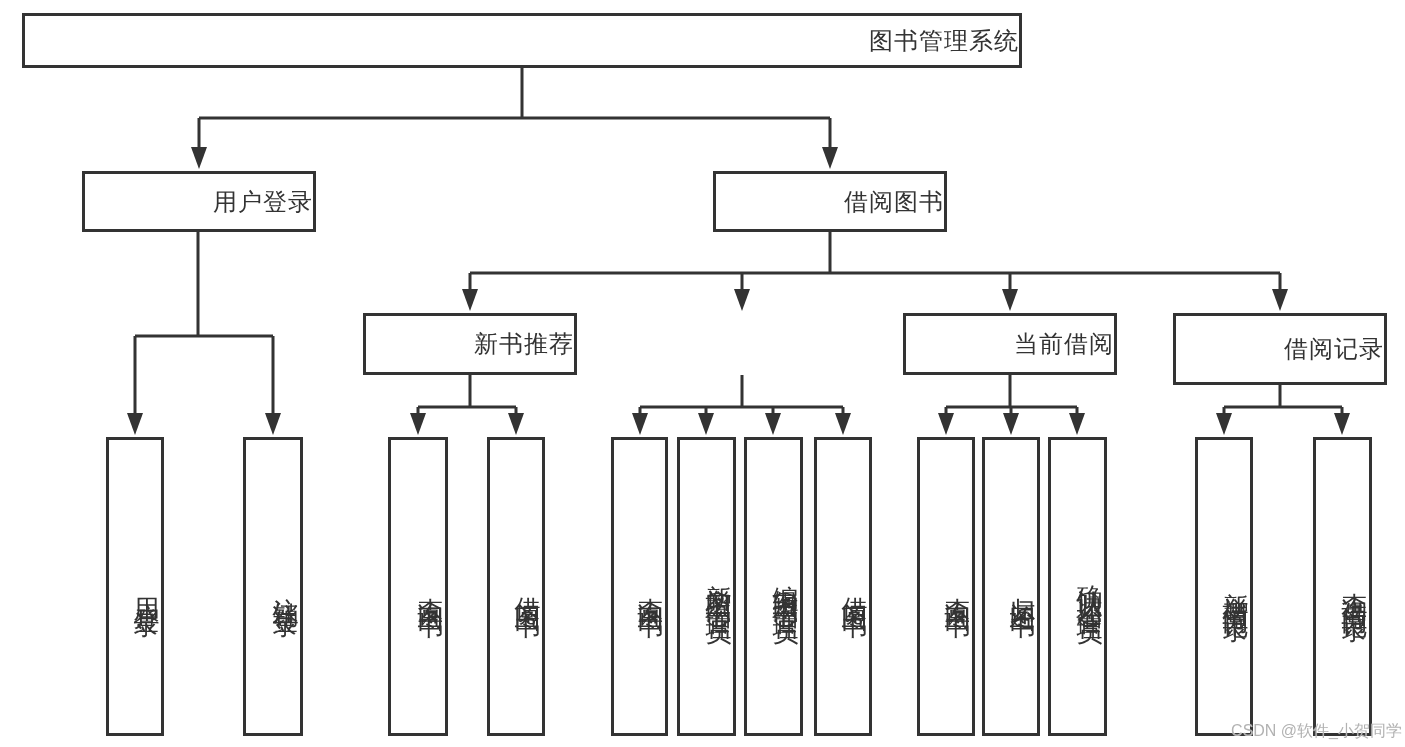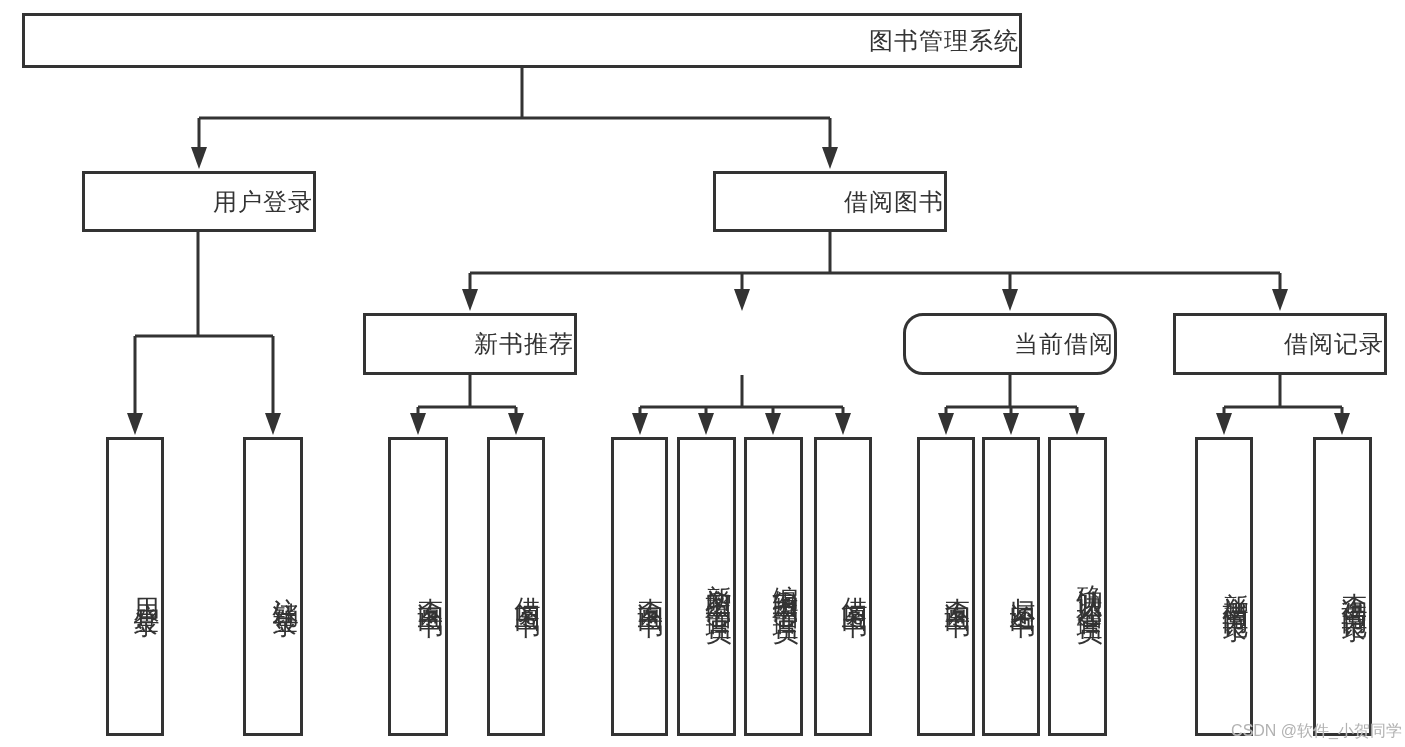--- a/index.html
+++ b/index.html
@@ -127,24 +127,24 @@
   <div class="node" style="left:82px; top:171px; width:234px; height:61px;">
     <span class="hlabel">用户登录</span>
   </div>
   <div class="node" style="left:713px; top:171px; width:234px; height:61px;">
     <span class="hlabel">借阅图书</span>
   </div>
 
   <div class="node" style="left:363px; top:313px; width:214px; height:62px;">
     <span class="hlabel">新书推荐</span>
   </div>
-  <div class="node" style="left:903px; top:313px; width:214px; height:62px;border-radius:20px;">
+  <div class="node" style="left:903px; top:313px; width:214px; height:62px;">
     <span class="hlabel">当前借阅</span>
   </div>
-  <div class="node" style="left:1173px; top:313px; width:214px; height:62px;">
+  <div class="node" style="left:1173px; top:313px; width:214px; height:72px;">
     <span class="hlabel">借阅记录</span>
   </div>
 
   <div class="node leaf" style="left:106px; width:58px;">
     <span class="vtext">用户登录</span>
   </div>
   <div class="node leaf" style="left:243px; width:60px;">
     <span class="vtext">注销登录</span>
   </div>
 

